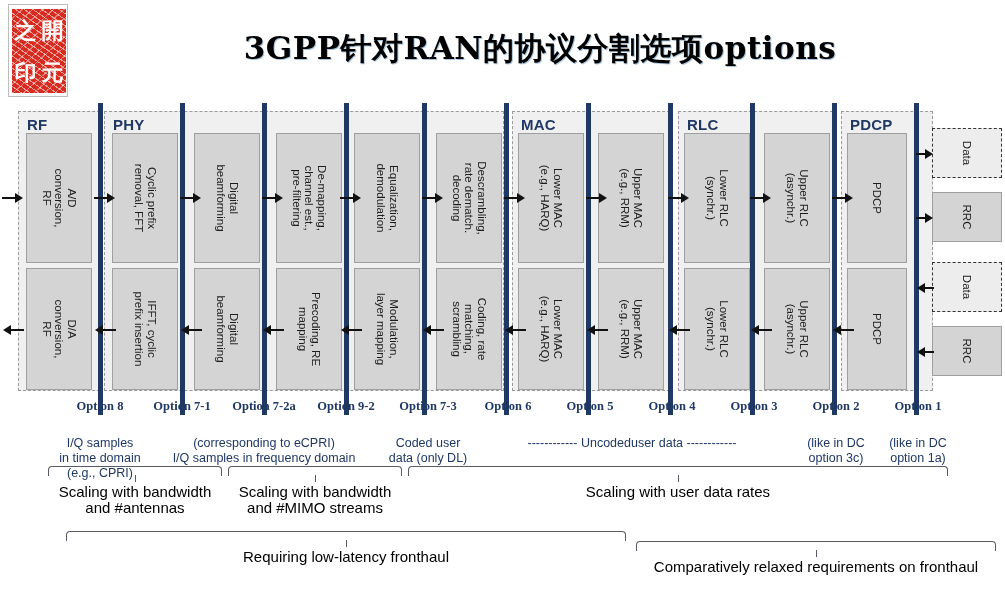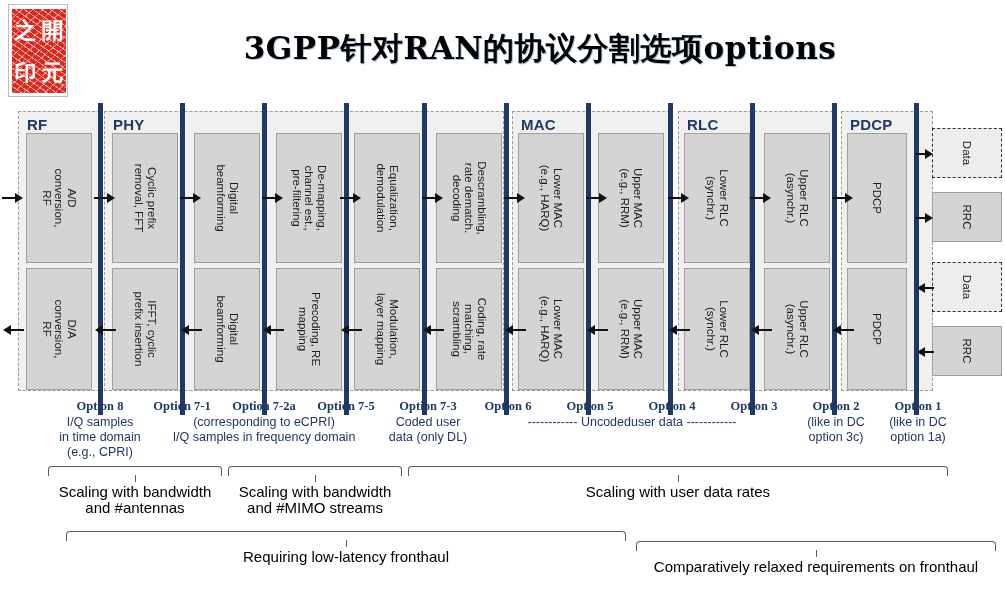--- a/index.html
+++ b/index.html
@@ -104,21 +104,21 @@
     transform:translate(-50%,-50%) rotate(90deg);
     white-space:nowrap; font-size:11.5px; color:#1d1d1d;
   }
 
   
   .opt{ position:absolute; text-align:center; color:#1f3864; }
   .opt .onum{ font-size:12.5px; font-weight:bold; white-space:nowrap;font-family:Liberation Serif, serif; }
 
   .spanlabel{
     position:absolute; text-align:center; color:#1f3864;
-    font-size:12.5px; line-height:15px;
+    font-size:12.5px; line-height:15px;margin-top:21px;
   }
 
   
   .brk{ position:absolute; height:10px; border:1px solid #5a5a66;
         border-bottom:none; border-radius:4px 4px 0 0; }
   .brk .stem{
     position:absolute; left:50%; top:8px; width:1px; height:7px;
     background:#5a5a66;
   }
   .brklabel{
@@ -366,21 +366,21 @@
       <div class="opt" style="left: 40px; top: 399px; width: 120px;">
         <div class="onum">Option 8</div>
       </div>
       <div class="opt" style="left: 122px; top: 399px; width: 120px;">
         <div class="onum">Option 7-1</div>
       </div>
       <div class="opt" style="left: 204px; top: 399px; width: 120px;">
         <div class="onum">Option 7-2a</div>
       </div>
       <div class="opt" style="left: 286px; top: 399px; width: 120px;">
-        <div class="onum">Option 7-5</div>
+        <div class="onum">Option 9-2</div>
       </div>
       <div class="opt" style="left: 368px; top: 399px; width: 120px;">
         <div class="onum">Option 7-3</div>
       </div>
       <div class="opt" style="left: 448px; top: 399px; width: 120px;">
         <div class="onum">Option 6</div>
       </div>
       <div class="opt" style="left: 530px; top: 399px; width: 120px;">
         <div class="onum">Option 5</div>
       </div>

